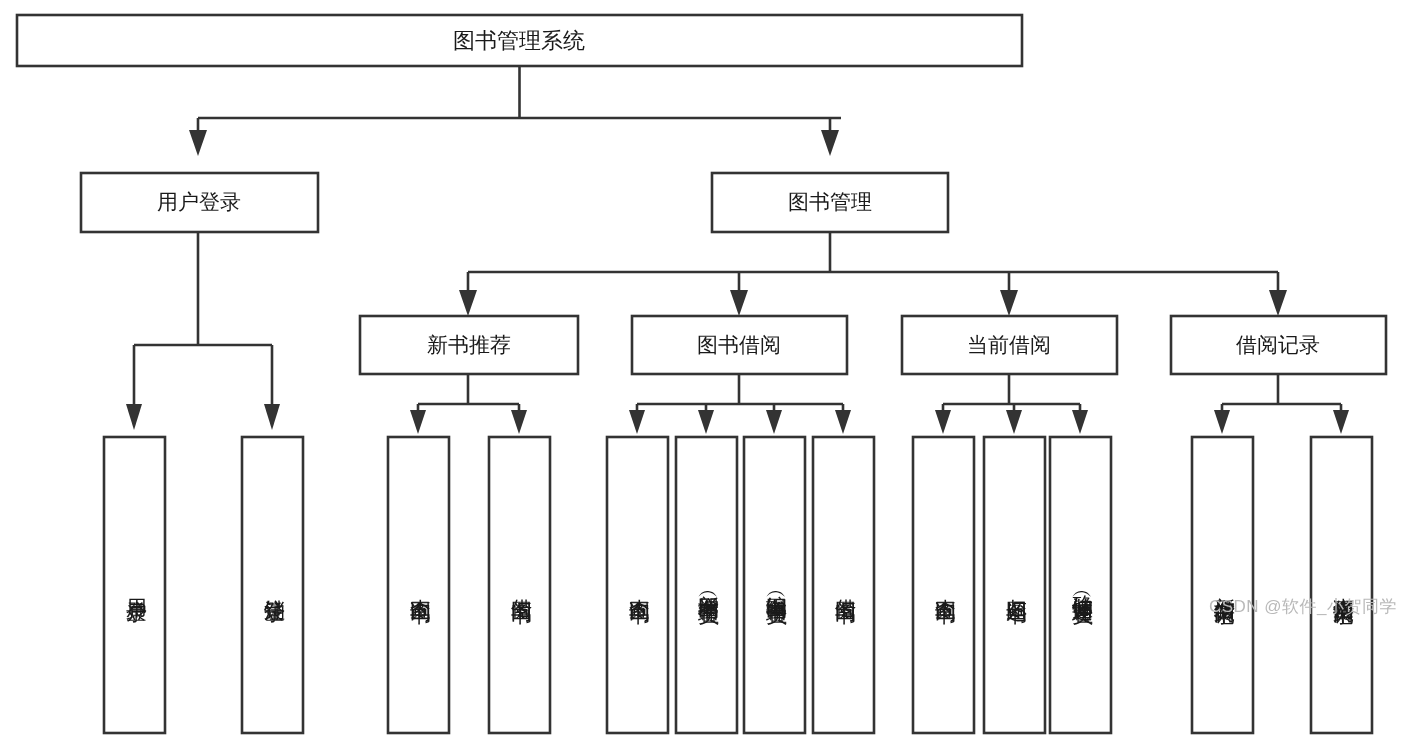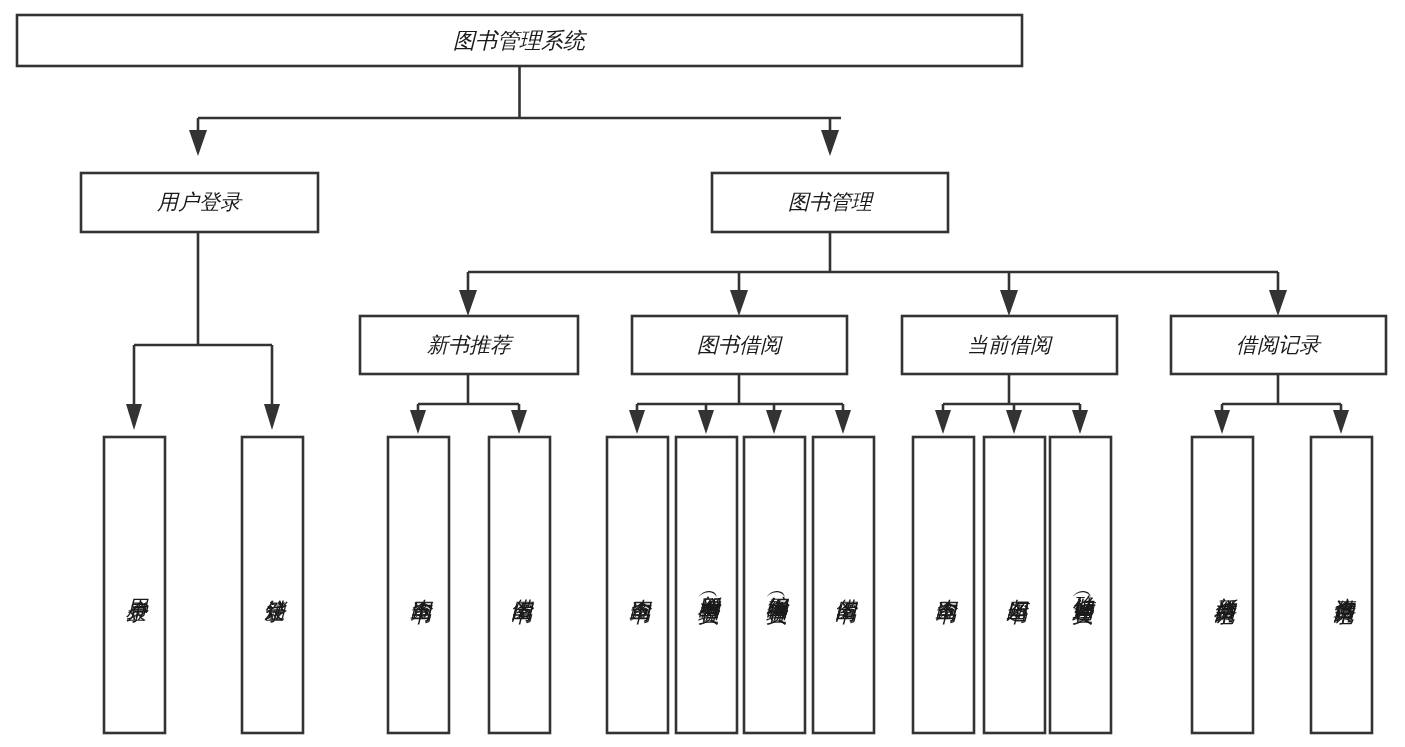--- a/index.html
+++ b/index.html
@@ -11,21 +11,20 @@
     width: 1405px;
     height: 747px;
     font-family: "Liberation Sans", sans-serif;
     overflow: hidden;
   }
   #diagram-root {
     position: relative;
     width: 1405px;
     height: 624px;
     background: #ffffff;
-    font-style: italic;
   }
   svg.diagram {
     display: block;
     width: 1405px;
     height: 747px;
   }
   .node-rect {
     fill: #ffffff;
     stroke: #333333;
     stroke-width: 2.6;
@@ -245,14 +244,15 @@
       <text class="node-label node-label-v" x="1223" y="585">新增借阅记录</text>
     </g>
 
     <g>
       <rect class="node-rect" x="1311" y="437" width="61" height="296"></rect>
       <text class="node-label node-label-v" x="1342" y="585">查询借阅记录</text>
     </g>
 
   </svg>
 
+  <div class="watermark">CSDN @软件_小贺同学</div>
 
 </div>
 
 </body></html>

